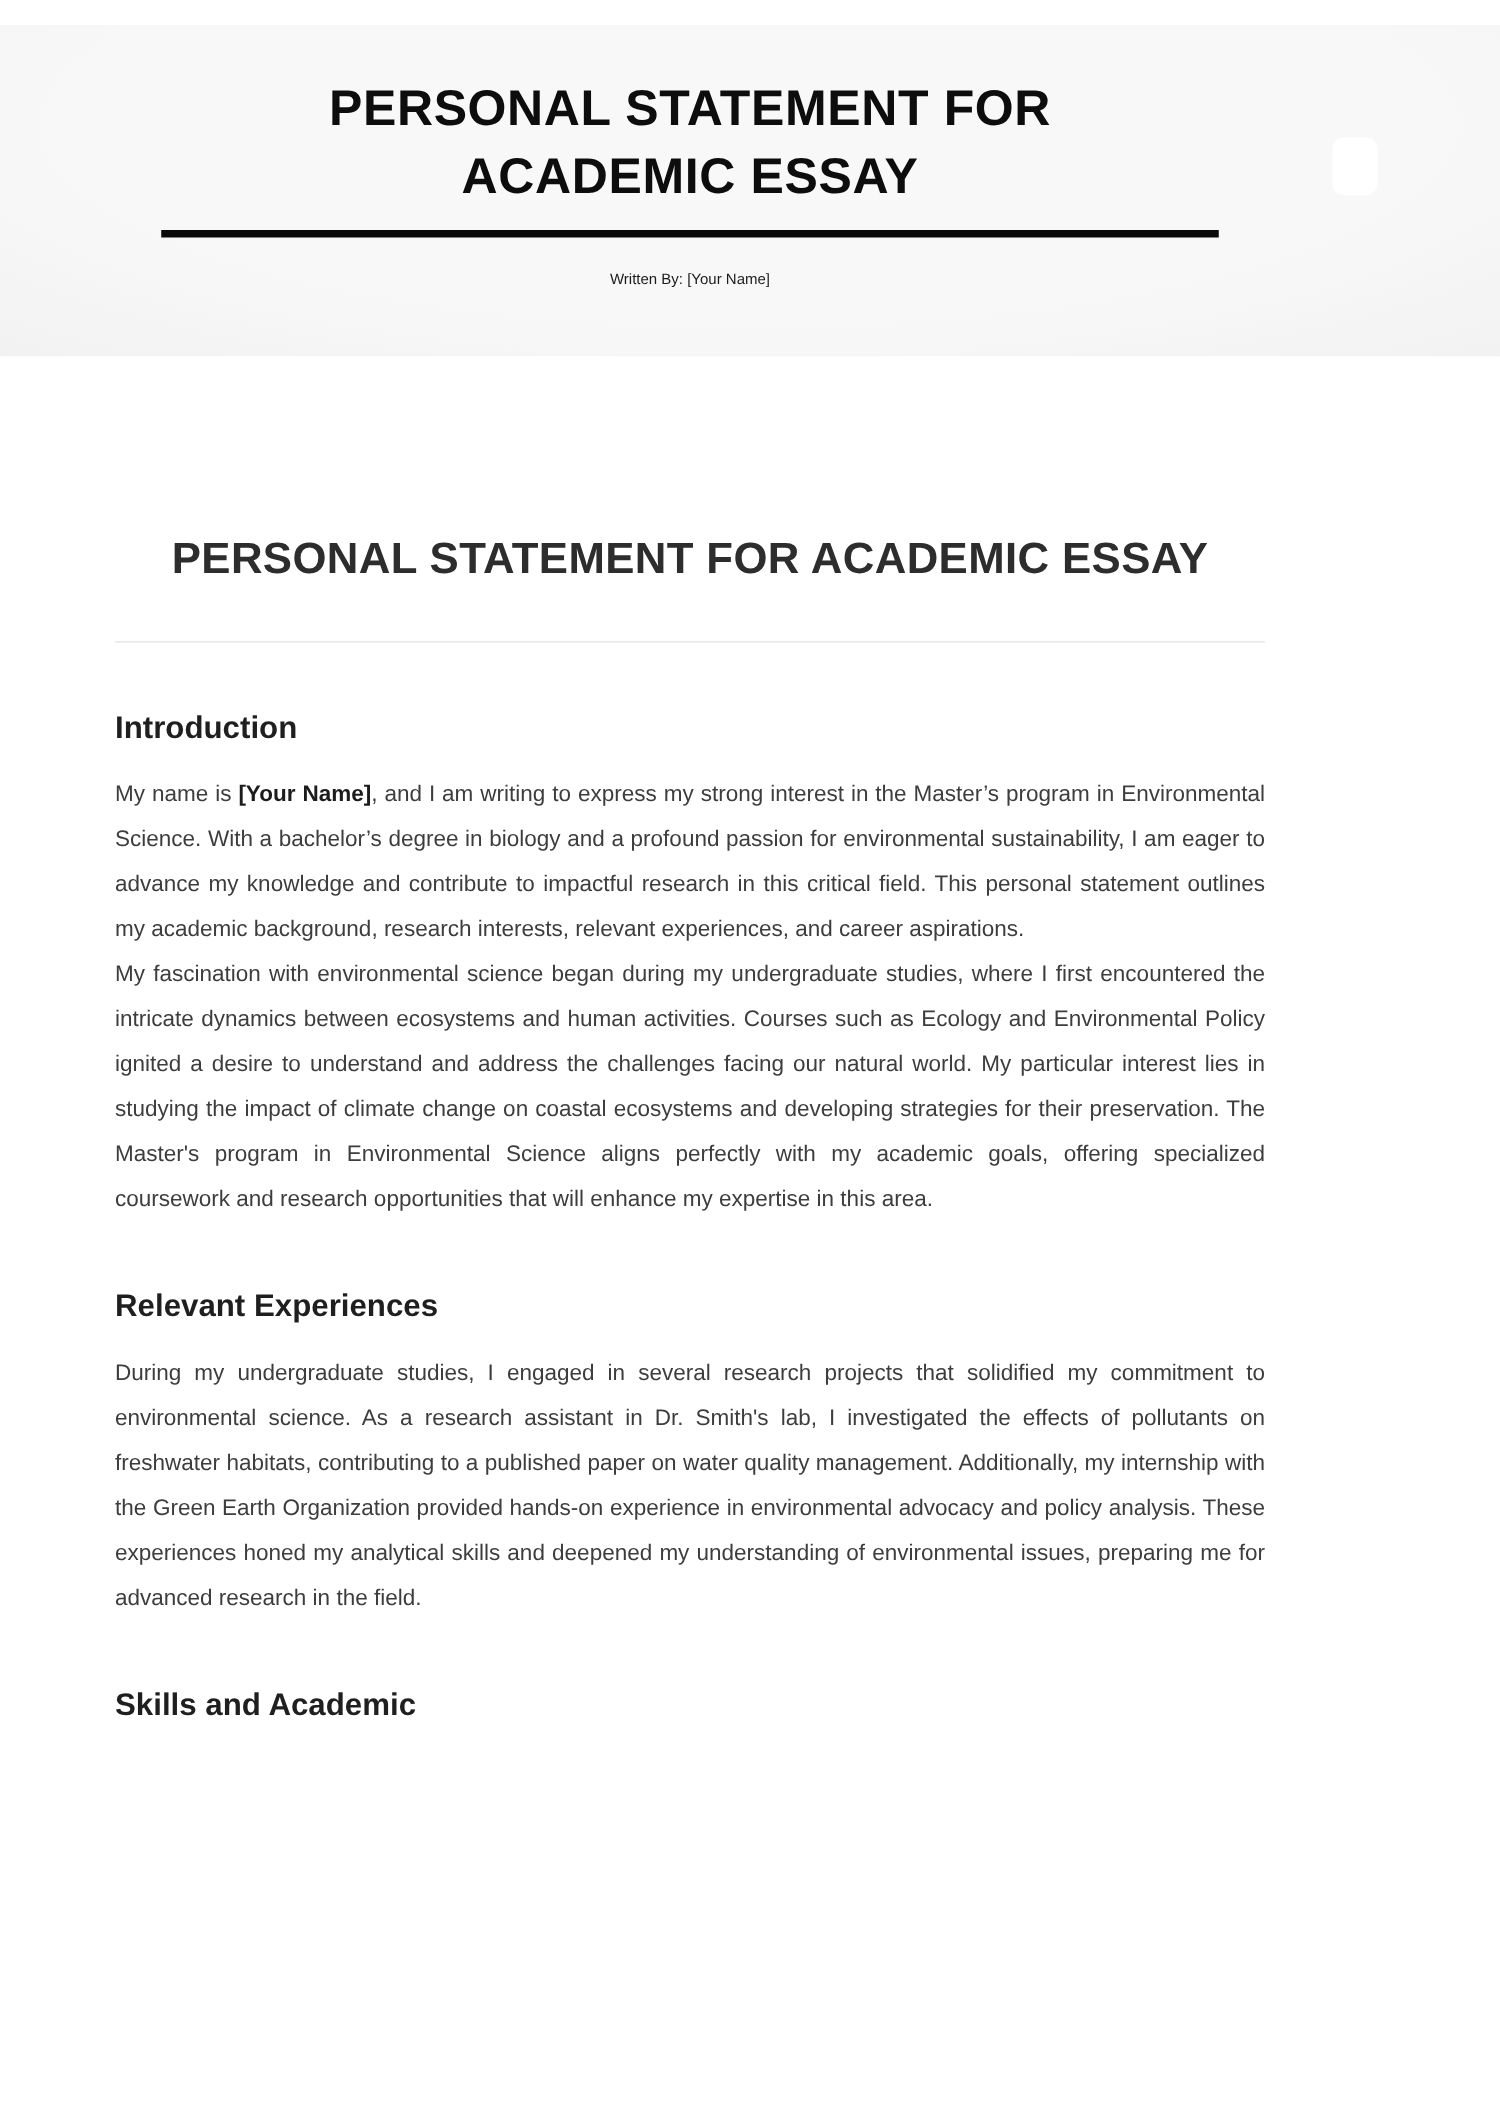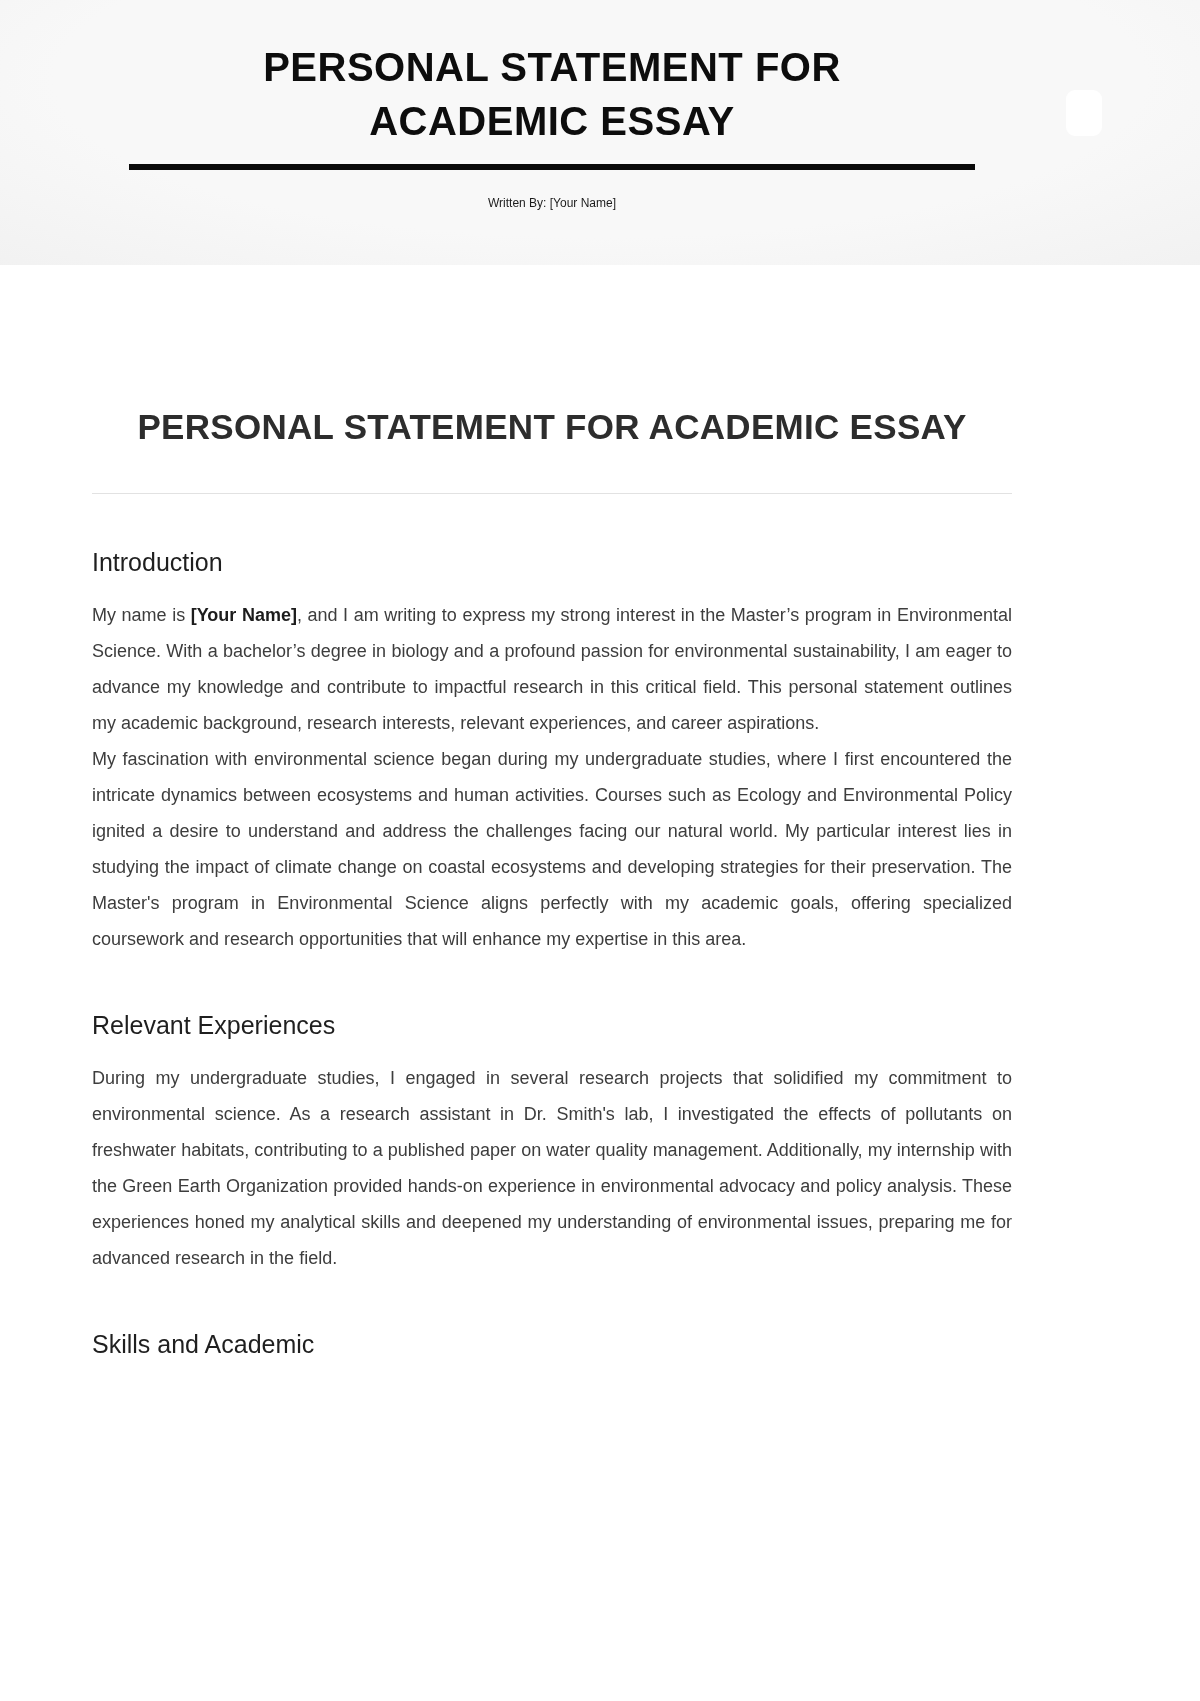--- a/index.html
+++ b/index.html
@@ -4,21 +4,21 @@
 <style>
   * { margin: 0; padding: 0; box-sizing: border-box; }
   html, body {
     width: 1200px;
     height: 1701px;
     overflow: hidden;
     background: #ffffff;
     font-family: "Liberation Sans", sans-serif;
     color: #3f3f3f;
   }
-  .viewport { position: relative; width: 1200px; height: 1476px; }
+  .viewport { position: relative; width: 1200px; height: 1476px; margin-top: 20px; }
 
   
   .banner {
     width: 1200px;
     height: 265px;
     background: radial-gradient(130% 170% at 50% 30%, #f8f8f8 35%, #ececec 75%, #e2e2e2 100%);
     position: relative;
   }
   .banner-inner { width: 1104px; text-align: center; }
   .banner-title {
@@ -65,21 +65,21 @@
   }
   .title-divider {
     height: 1px;
     background: #e2e2e2;
     margin-top: 46px;
   }
   .section-heading {
     margin-top: 54px;
     margin-bottom: 20px;
     font-size: 25px;
-    font-weight: 400;
+    font-weight: 700;
     color: #1f1f1f;
   }
   .section-paragraph {
     font-size: 18px;
     line-height: 36px;
     text-align: justify;
     color: #3d3d3d;
   }
   .section-paragraph strong { color: #1c1c1c; }
 </style>

